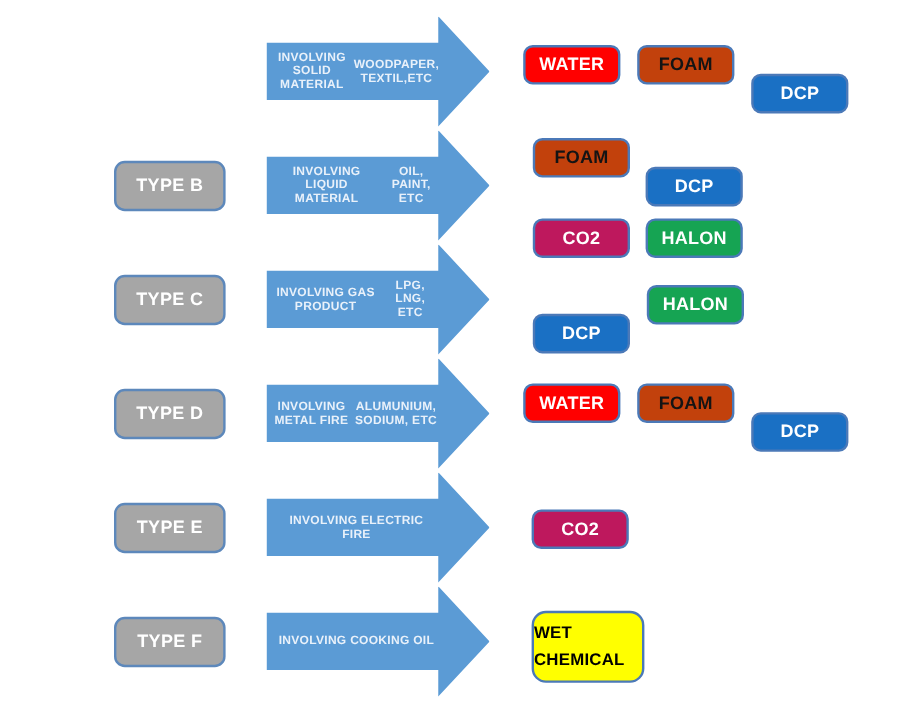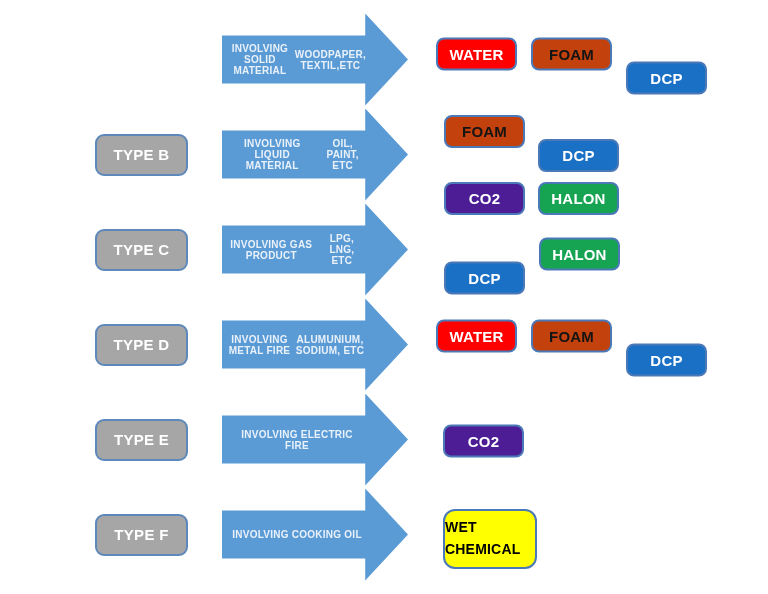--- a/index.html
+++ b/index.html
@@ -34,21 +34,21 @@
   .pos-d{left:436px;transform:translateY(calc(-50% + 3px));}
   .pos-e{left:443px;transform:translateY(calc(-50% + 1px));}
   .pos-f{left:443px;transform:translateY(calc(-50% + 4px));}
 
   .badge{width:81px;height:33px;box-sizing:border-box;border:2px solid #4b79b8;
          border-radius:8px;display:flex;align-items:center;justify-content:center;
          font-size:15px;font-weight:700;letter-spacing:.2px;}
   .c-water{background:#FF0000;color:#ffffff;}
   .c-foam{background:#c2410c;color:#141414;}
   .c-dcp{background:#1A70C4;color:#ffffff;margin-top:24px;}
-  .c-co2{background:#4c1d95;color:#ffffff;}
+  .c-co2{background:#be185d;color:#ffffff;}
   .c-halon{background:#16A453;color:#ffffff;}
   .c-wet{background:#FFFF00;color:#000000;width:94px;height:60px;border-radius:12px;
          font-size:14px;font-weight:700;text-align:left;line-height:1.55;
          padding:0 0;}
 </style>
 </head>
 <body>
 
 <div class="canvas">
 

